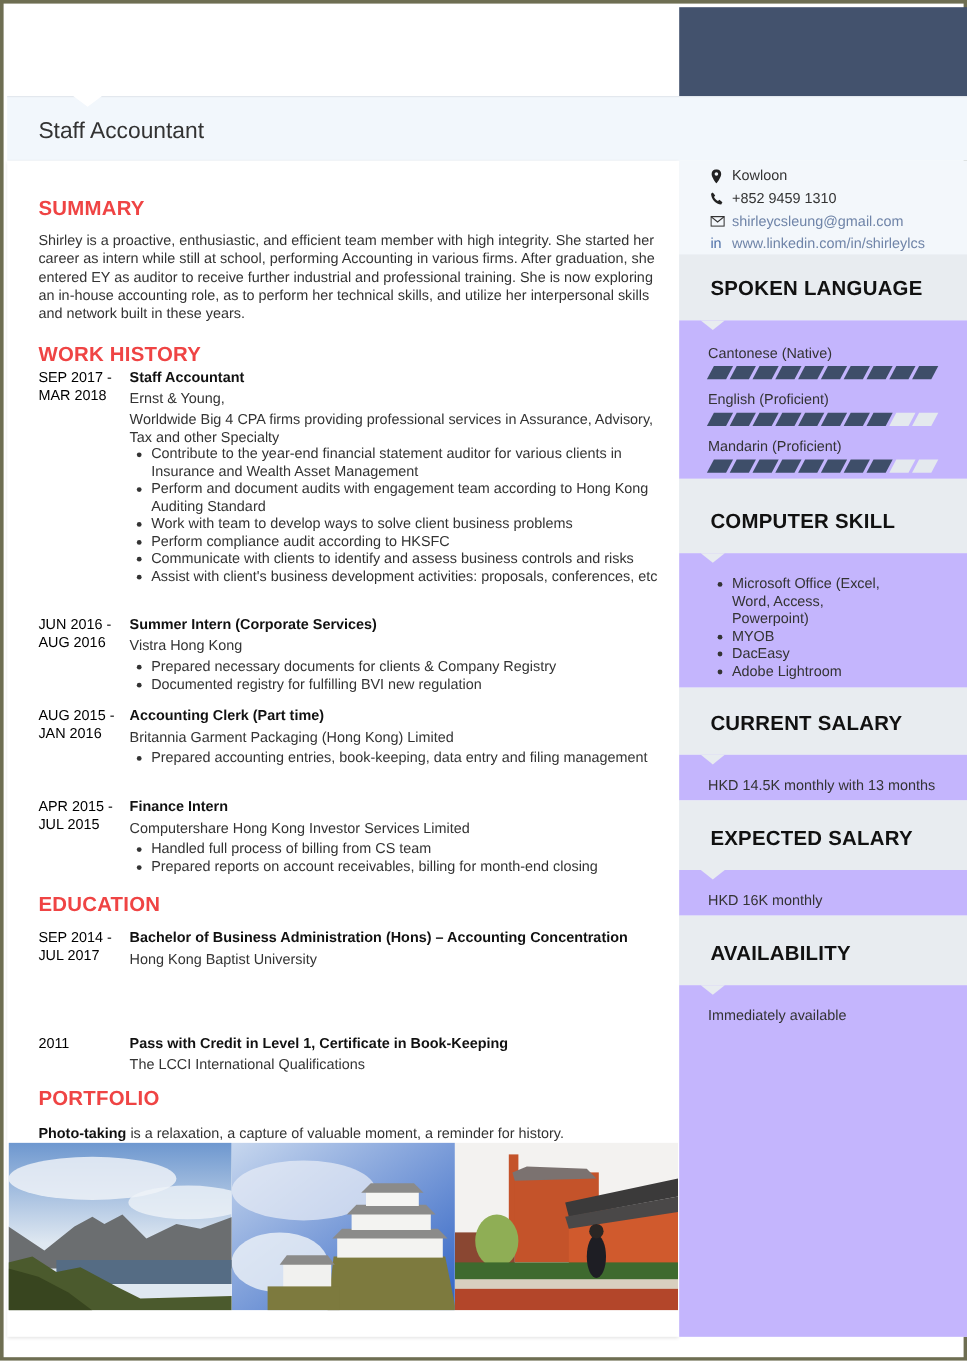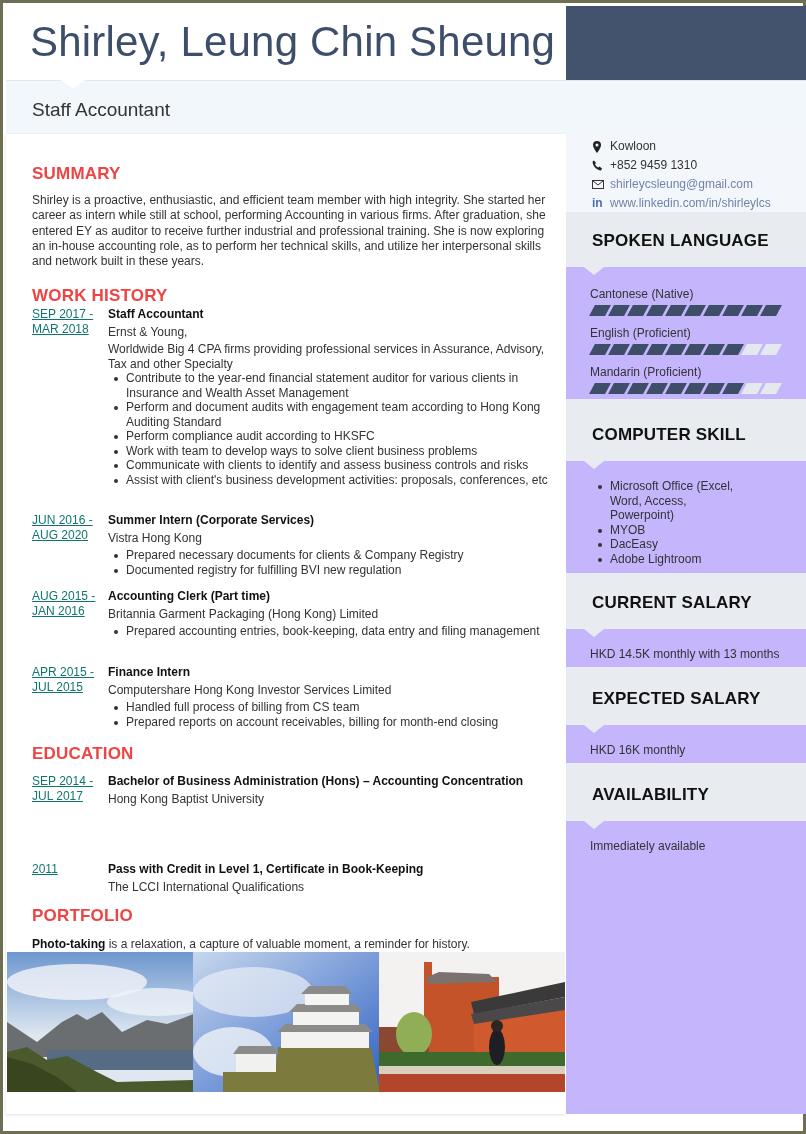--- a/index.html
+++ b/index.html
@@ -14,21 +14,21 @@
   .header-dark { position: absolute; left: 560px; top: 0; width: 240px; height: 74px; background: #43526d; }
   .title-band { position: absolute; left: 0; top: 74px; width: 800px; height: 54px; background: #f2f7fc; border-top: 1px solid #e3e8ee; }
   .title-band .arrow { position: absolute; left: 55px; top: -1px; width: 0; height: 0; border-left: 12px solid transparent; border-right: 12px solid transparent; border-top: 9px solid #fff; }
   .job-title { position: absolute; left: 26px; top: 18px; font-size: 19px; color: #333; }
 
   
   .main { position: absolute; left: 0; top: 128px; width: 560px; height: 980px; background: #fff; box-shadow: 0 1px 3px rgba(0,0,0,0.12); }
   .section-h { position: absolute; left: 26px; font-size: 17px; font-weight: bold; color: #ef4444; letter-spacing: 0.2px; }
   .summary { position: absolute; left: 26px; top: 59px; width: 515px; font-size: 12px; line-height: 15.3px; color: #333; }
   .entry { position: absolute; left: 26px; width: 520px; font-size: 12px; line-height: 14.5px; color: #333; }
-  .entry .date { position: absolute; left: 0; top: 0; width: 72px; color: #0f766e; text-decoration: underline; }
+  .entry .date { position: absolute; left: 0; top: 0; width: 72px; color: #000000; }
   .entry .body { position: absolute; left: 76px; top: 0; width: 440px; }
   .entry .role { font-weight: bold; color: #111; margin-bottom: 3px; }
   .entry .org { margin-bottom: 3px; }
   .entry ul { list-style: none; }
   .entry li { position: relative; padding-left: 18px; }
   .entry li::before { content: ""; position: absolute; left: 6px; top: 6px; width: 4px; height: 4px; border-radius: 50%; background: #333; }
   .portfolio-text { position: absolute; left: 26px; top: 803px; font-size: 12px; color: #333; }
   .portfolio-text b { color: #111; }
   .photos { position: absolute; left: 1px; top: 818px; width: 558px; height: 140px; display: flex; }
   .photo { flex: 1; height: 140px; position: relative; overflow: hidden; }
@@ -51,23 +51,20 @@
   .skills li { position: relative; padding-left: 20px; }
   .skills li::before { content: ""; position: absolute; left: 8px; top: 6px; width: 4px; height: 4px; border-radius: 50%; background: #333; }
   .side-text { position: absolute; left: 24px; font-size: 12px; color: #333; }
 </style>
 </head>
 <body>
 
 <div class="frame">
 <div class="page">
 
-  <div class="name-area">
-    <h1 class="name">Shirley, Leung Chin Sheung</h1>
-  </div>
   <div class="header-dark"></div>
   <div class="title-band">
     <div class="arrow"></div>
     <div class="job-title">Staff Accountant</div>
   </div>
 
   <div class="main">
     <h2 class="section-h" style="top:30px">SUMMARY</h2>
     <p class="summary">Shirley is a proactive, enthusiastic, and efficient team member with high integrity. She started her career as intern while still at school, performing Accounting in various firms. After graduation, she entered EY as auditor to receive further industrial and professional training. She is now exploring an in-house accounting role, as to perform her technical skills, and utilize her interpersonal skills and network built in these years.</p>
 
@@ -78,32 +75,32 @@
         <div>SEP 2017 -</div>
         <div>MAR 2018</div>
       </div>
       <div class="body">
         <div class="role">Staff Accountant</div>
         <div class="org">Ernst &amp; Young,</div>
         <div>Worldwide Big 4 CPA firms providing professional services in Assurance, Advisory, Tax and other Specialty</div>
         <ul>
           <li>Contribute to the year-end financial statement auditor for various clients in Insurance and Wealth Asset Management</li>
           <li>Perform and document audits with engagement team according to Hong Kong Auditing Standard</li>
+          <li>Work with team to develop ways to solve client business problems</li>
           <li>Perform compliance audit according to HKSFC</li>
-          <li>Work with team to develop ways to solve client business problems</li>
           <li>Communicate with clients to identify and assess business controls and risks</li>
           <li>Assist with client's business development activities: proposals, conferences, etc</li>
         </ul>
       </div>
     </div>
 
     <div class="entry" style="top:379px">
       <div class="date">
         <div>JUN 2016 -</div>
-        <div>AUG 2020</div>
+        <div>AUG 2016</div>
       </div>
       <div class="body">
         <div class="role">Summer Intern (Corporate Services)</div>
         <div class="org">Vistra Hong Kong</div>
         <ul>
           <li>Prepared necessary documents for clients &amp; Company Registry</li>
           <li>Documented registry for fulfilling BVI new regulation</li>
         </ul>
       </div>
     </div>
@@ -243,21 +240,21 @@
       <div class="row">
         <span class="ic">
           <svg width="12" height="9" viewBox="0 0 12 9">
                 <rect x="0.5" y="0.5" width="11" height="8" fill="none" stroke="#333" stroke-width="1"></rect>
                 <path d="M0.5 0.5l5.5 4.5 5.5-4.5" fill="none" stroke="#333" stroke-width="1"></path>
               </svg>
         </span>
         <span class="link">shirleycsleung@gmail.com</span>
       </div>
       <div class="row">
-        <span class="ic" style="font-weight:bold;color:#4d6fa8;font-size:12px;">in</span>
+        <span class="ic" style="font-weight:normal;color:#4d6fa8;font-size:12px;">in</span>
         <span class="link">www.linkedin.com/in/shirleylcs</span>
       </div>
     </div>
 
     <div class="side-head" style="top:78px;height:55px">
       <div class="t" style="top:19px">SPOKEN LANGUAGE</div>
     </div>
     <div class="side-body" style="top:133px;height:132px">
       <div class="arrow"></div>
       <div class="lang" style="top:20px">

